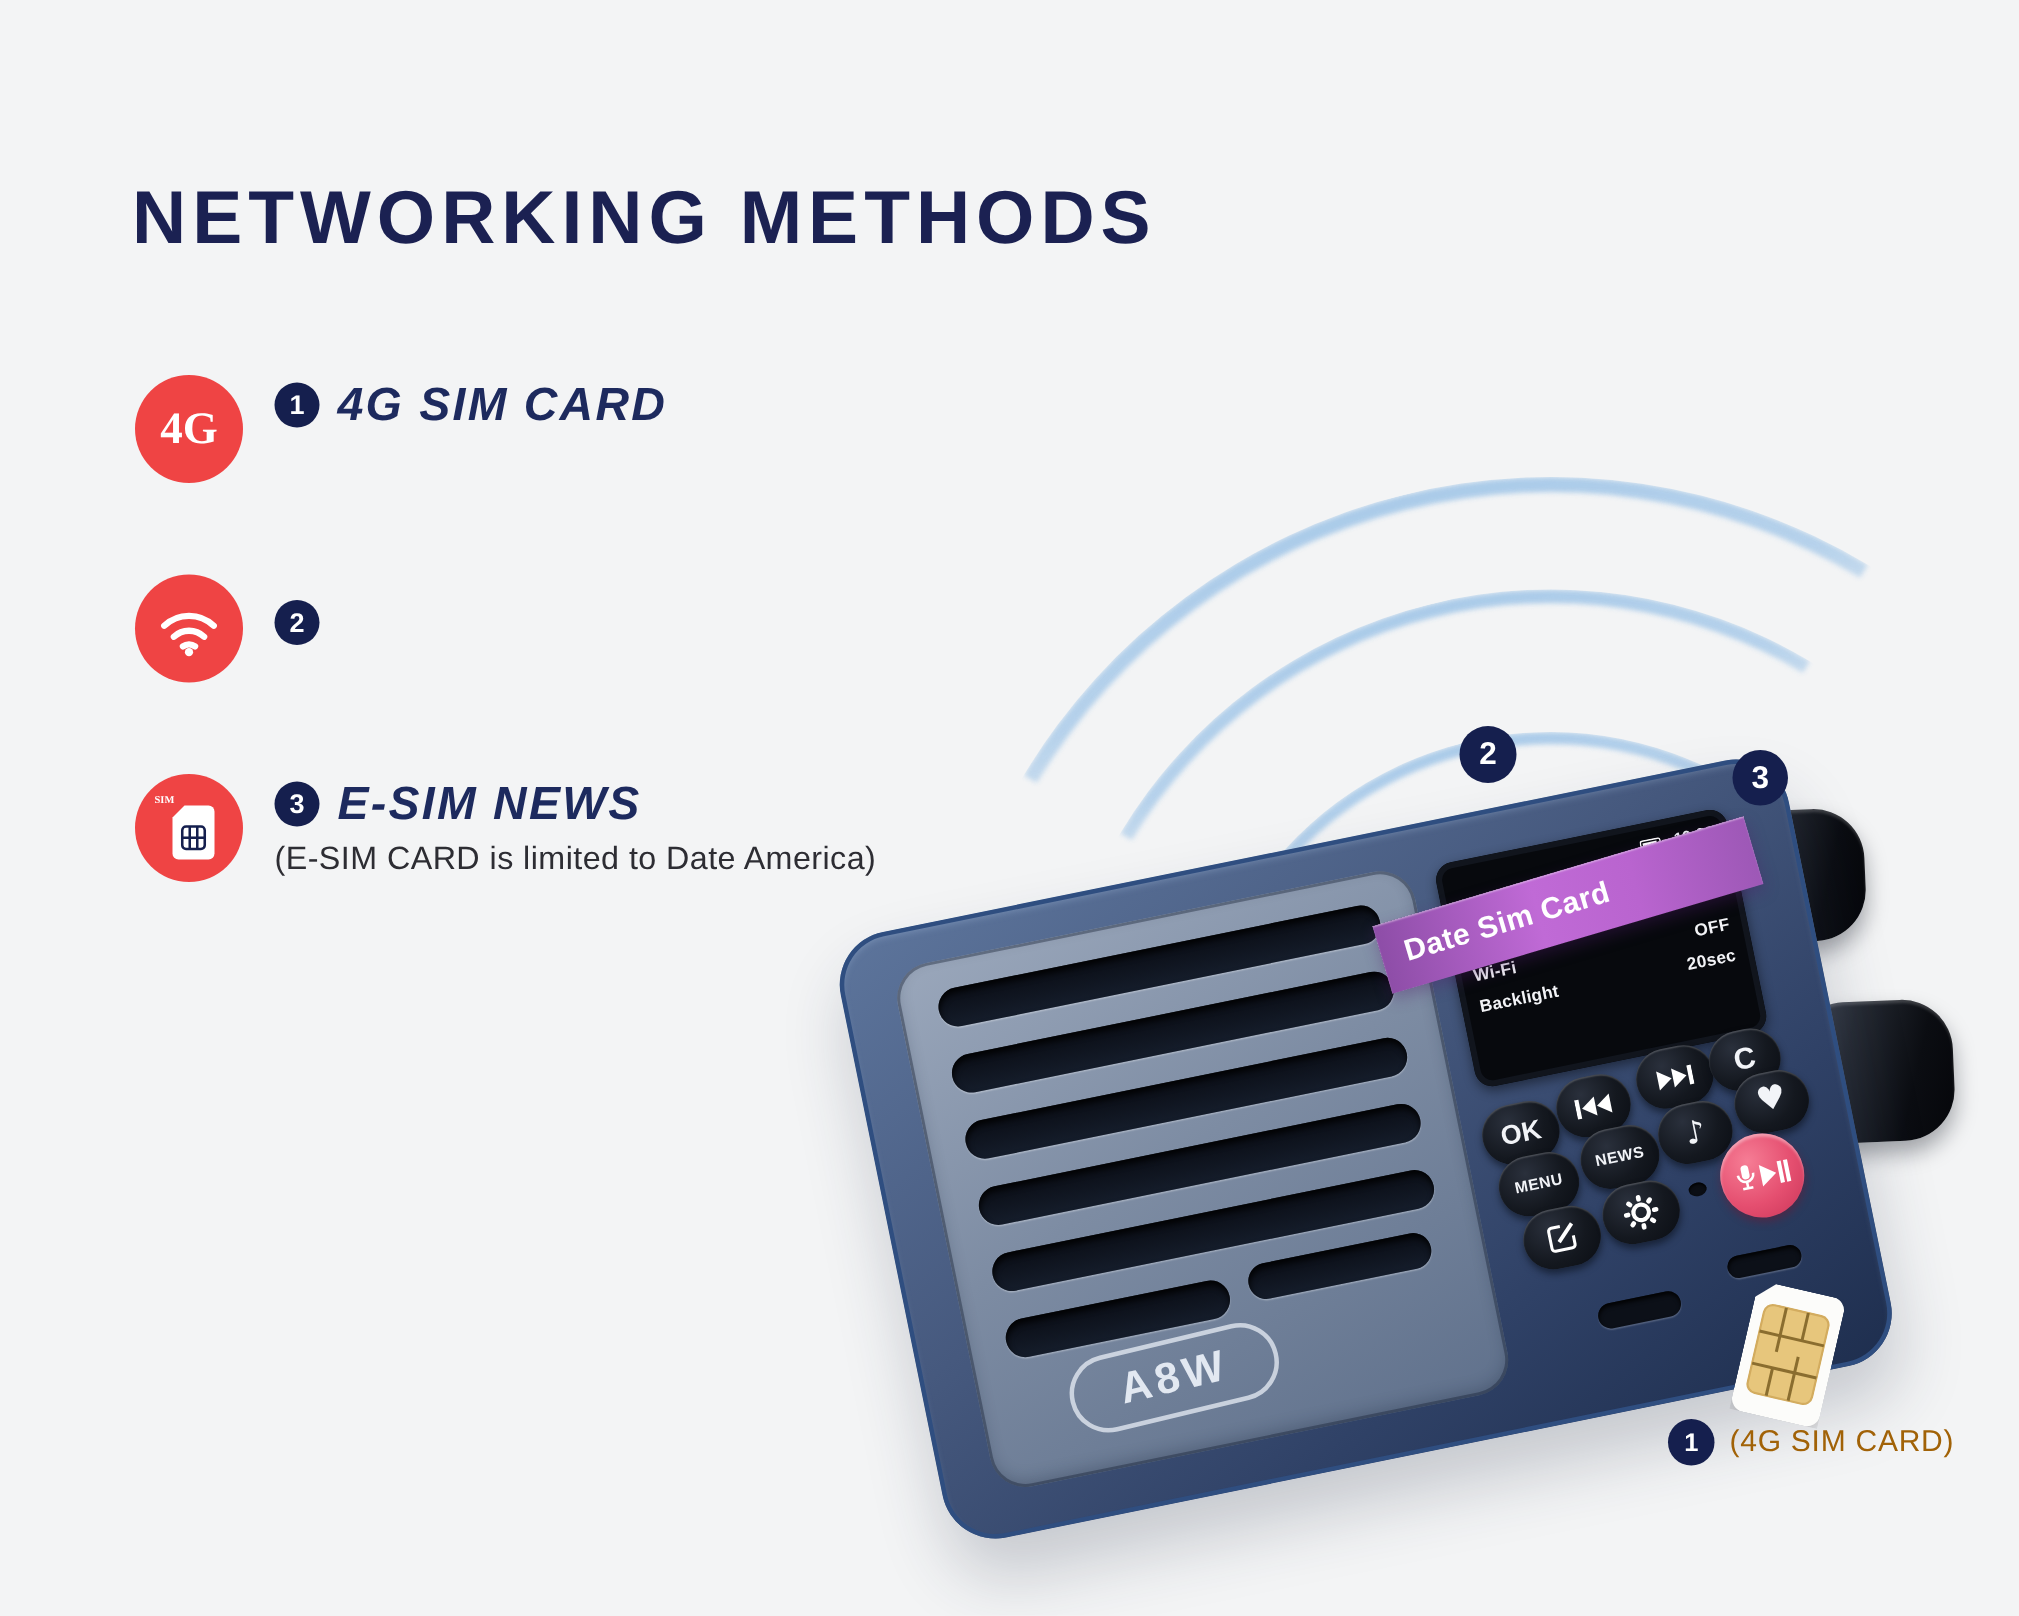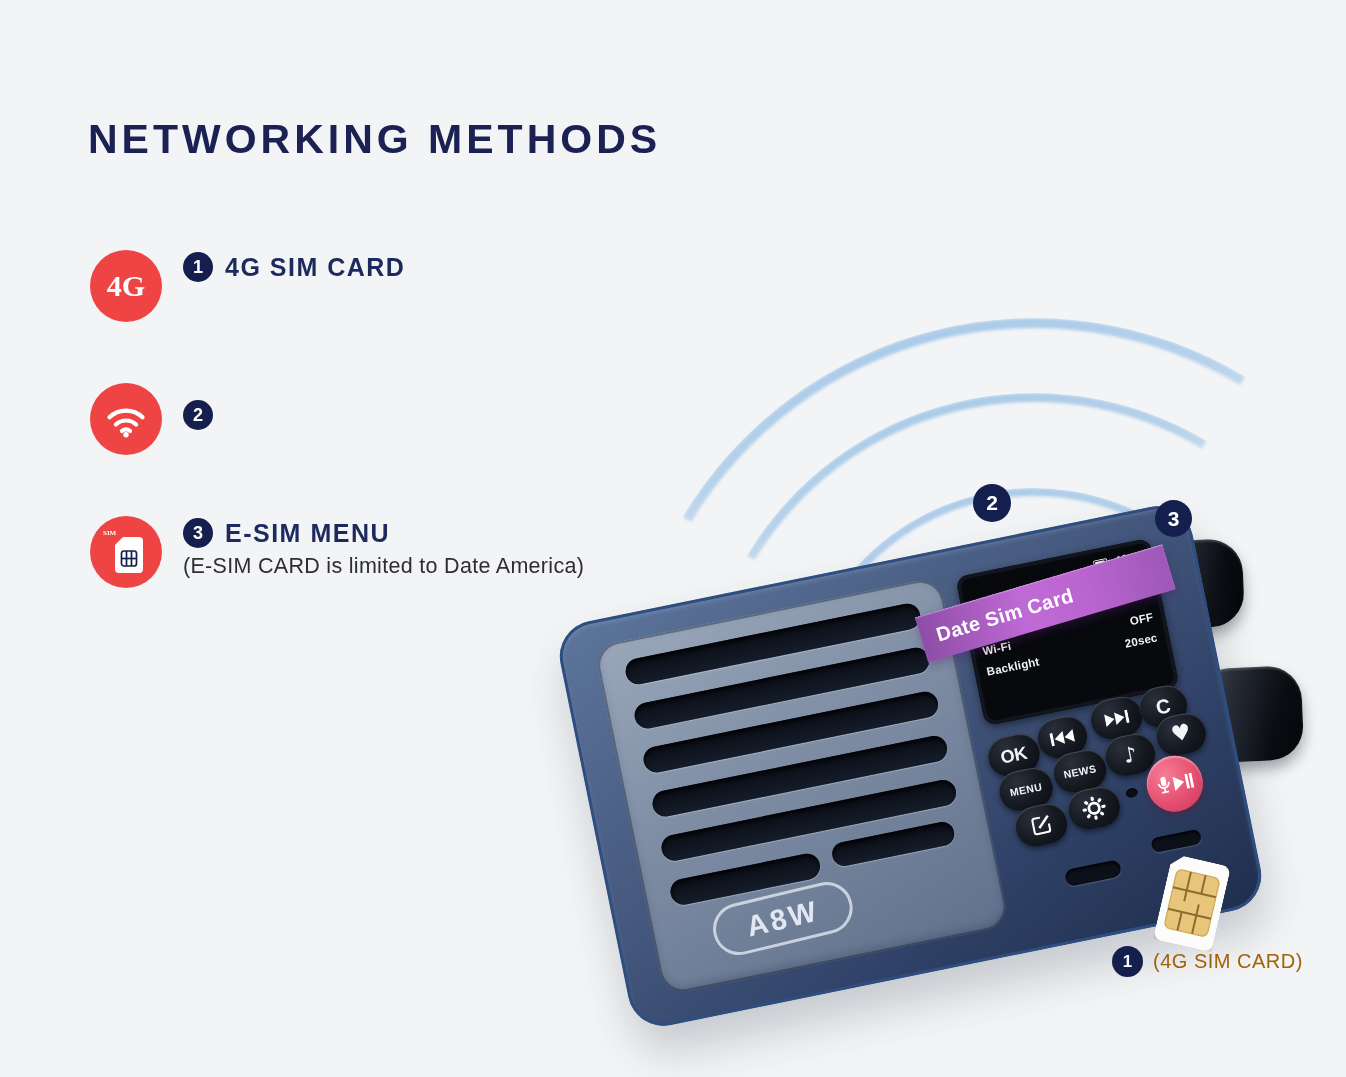--- a/index.html
+++ b/index.html
@@ -7,21 +7,21 @@
   body {
     position:relative; overflow:hidden;
     background:#f3f4f5;
     font-family:"Liberation Sans", sans-serif;
     color:#1b2152;
   }
 
   
   .title {
     position:absolute; left:88px; top:116px;
-    font-size:41px; font-weight:bold; letter-spacing:4px;
+    font-size:50px; font-weight:bold; letter-spacing:4px;
     color:#1b2152; white-space:nowrap;
   }
 
   
   .method { position:absolute; left:90px; display:flex; gap:21px; align-items:flex-start; }
   .m1 { top:250px; } .m2 { top:383px; } .m3 { top:516px; }
   .m-circle {
     width:72px; height:72px; border-radius:50%; background:#ef4444; flex:0 0 72px;
     display:flex; align-items:center; justify-content:center; position:relative;font-family:Liberation Serif, serif;
   }
@@ -30,21 +30,21 @@
     position:absolute; top:13px; left:13px; color:#fff; font-size:7px; font-weight:bold;
   }
   .m-text { padding-top:2px; }
   .m2 .m-text { padding-top:17px; }
   .m-headrow { display:flex; align-items:center; gap:12px; }
   .num-chip {
     width:30px; height:30px; border-radius:50%; background:#151f4e; color:#fff;
     font-size:18px; font-weight:bold; display:flex; align-items:center; justify-content:center;
     flex:0 0 30px;
   }
-  .m-heading { font-size:25px; font-weight:bold; letter-spacing:1.5px; color:#1d2a5e; white-space:nowrap; }
+  .m-heading { font-size:31px; font-weight:bold; letter-spacing:1.5px; color:#1d2a5e; white-space:nowrap;font-style:italic; }
   .m-sub { margin-top:6px; font-size:21.5px; color:#2d2d33; letter-spacing:.3px; white-space:nowrap; }
 
   
   .arc {
     position:absolute; border-style:solid; border-color:transparent;
     border-top-color:#a3c7e8; border-radius:50%;
     transform:rotate(-14deg); filter:blur(1.6px); opacity:.9; z-index:1;
     -webkit-mask-image:linear-gradient(to bottom, rgba(0,0,0,1) 0%, rgba(0,0,0,.85) 12%, rgba(0,0,0,0) 27%);
             mask-image:linear-gradient(to bottom, rgba(0,0,0,1) 0%, rgba(0,0,0,.85) 12%, rgba(0,0,0,0) 27%);
   }
@@ -205,21 +205,21 @@
         <rect x="7.5" y="15" width="15" height="15" rx="2.5"></rect>
         <line x1="7.5" y1="22.5" x2="22.5" y2="22.5"></line>
         <line x1="12.5" y1="15" x2="12.5" y2="30"></line>
         <line x1="17.5" y1="15" x2="17.5" y2="30"></line>
       </g>
     </svg>
   </div>
   <div class="m-text">
     <div class="m-headrow">
       <span class="num-chip">3</span>
-      <span class="m-heading">E-SIM MENU</span>
+      <span class="m-heading">E-SIM NEWS</span>
     </div>
     <div class="m-sub">(E-SIM CARD is limited to Date America)</div>
   </div>
 </div>
 
 <div class="arc arc-1"></div>
 <div class="arc arc-2"></div>
 <div class="arc arc-3"></div>
 
 <div class="device">

